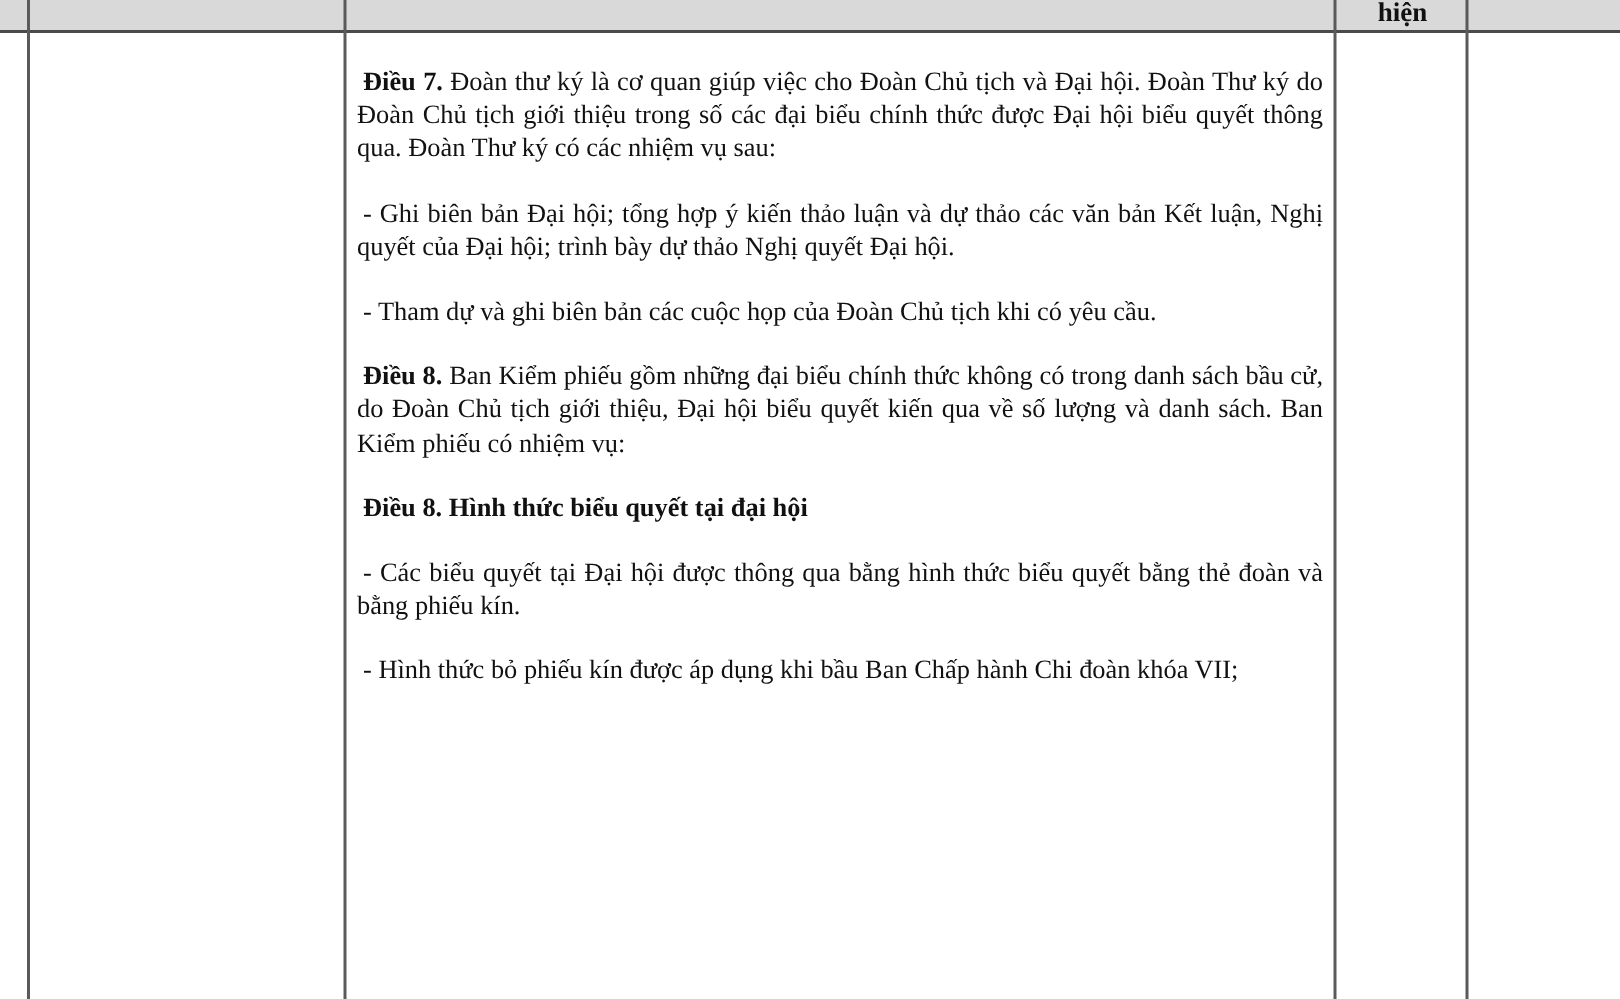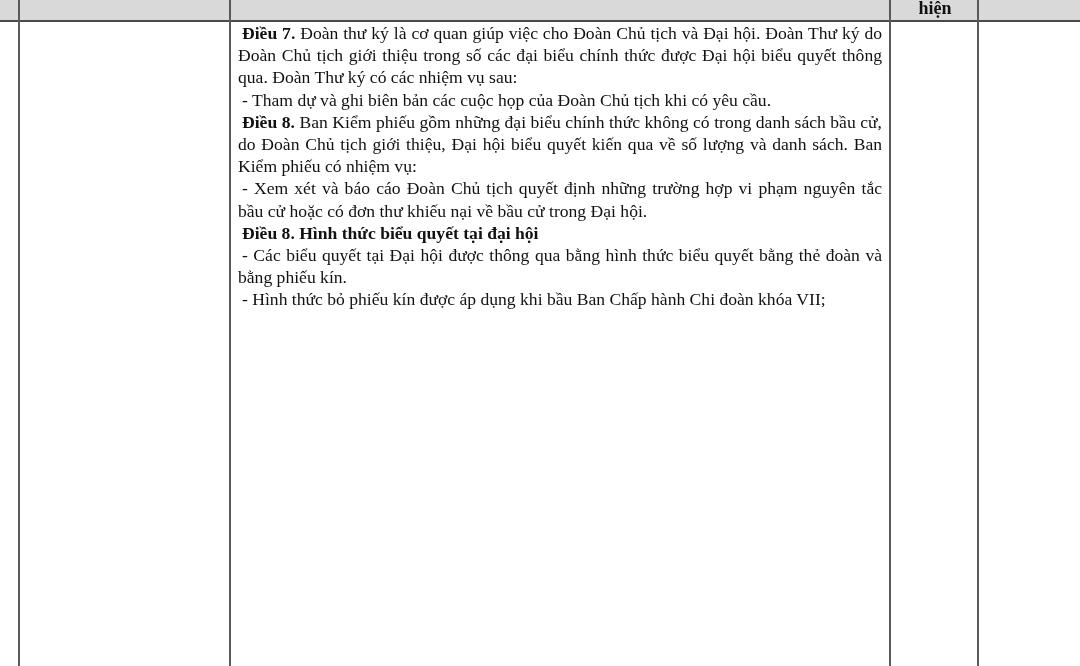--- a/index.html
+++ b/index.html
@@ -55,42 +55,43 @@
       line-height: 22.2px;
       text-align: justify;
     }
     .para {
       margin: 0;
       padding: 0;
       text-align: justify;
     }
     .para.indent {
       text-indent: 4px;
+      margin-top: 21px;
     }
     .bold {
       font-weight: bold;
     }
   </style>
 </head>
 <body>
 
 <div class="doc-table">
   <div class="header-row">
     <span class="header-cell-text" style="left:890px;width:90px;">hiện</span>
   </div>
 
   <div class="vline" style="left:18px;"></div>
   <div class="vline" style="left:229px;"></div>
   <div class="vline" style="left:889px;"></div>
   <div class="vline" style="left:977px;"></div>
 
   <div class="content-cell">
     <p class="para indent"><span class="bold">Điều 7.</span><span> Đoàn thư ký là cơ quan giúp việc cho Đoàn Chủ tịch và Đại hội. Đoàn Thư ký do Đoàn Chủ tịch giới thiệu trong số các đại biểu chính thức được Đại hội biểu quyết thông qua. Đoàn Thư ký có các nhiệm vụ sau:</span></p>
+    <p class="para indent">- Ghi biên bản Đại hội; tổng hợp ý kiến thảo luận và dự thảo các văn bản Kết luận, Nghị quyết của Đại hội; trình bày dự thảo Nghị quyết Đại hội.</p>
     <p class="para indent">- Tham dự và ghi biên bản các cuộc họp của Đoàn Chủ tịch khi có yêu cầu.</p>
 
     <p class="para indent"><span class="bold">Điều 8.</span><span> Ban Kiểm phiếu gồm những đại biểu chính thức không có trong danh sách bầu cử, do Đoàn Chủ tịch giới thiệu, Đại hội biểu quyết kiến qua về số lượng và danh sách. Ban Kiểm phiếu có nhiệm vụ:</span></p>
-    <p class="para indent">- Xem xét và báo cáo Đoàn Chủ tịch quyết định những trường hợp vi phạm nguyên tắc bầu cử hoặc có đơn thư khiếu nại về bầu cử trong Đại hội.</p>
 
     <p class="para indent bold">Điều 8. Hình thức biểu quyết tại đại hội</p>
     <p class="para indent">- Các biểu quyết tại Đại hội được thông qua bằng hình thức biểu quyết bằng thẻ đoàn và bằng phiếu kín.</p>
     <p class="para indent">- Hình thức bỏ phiếu kín được áp dụng khi bầu Ban Chấp hành Chi đoàn khóa VII;</p>
   </div>
 </div>
 
 </body></html>

